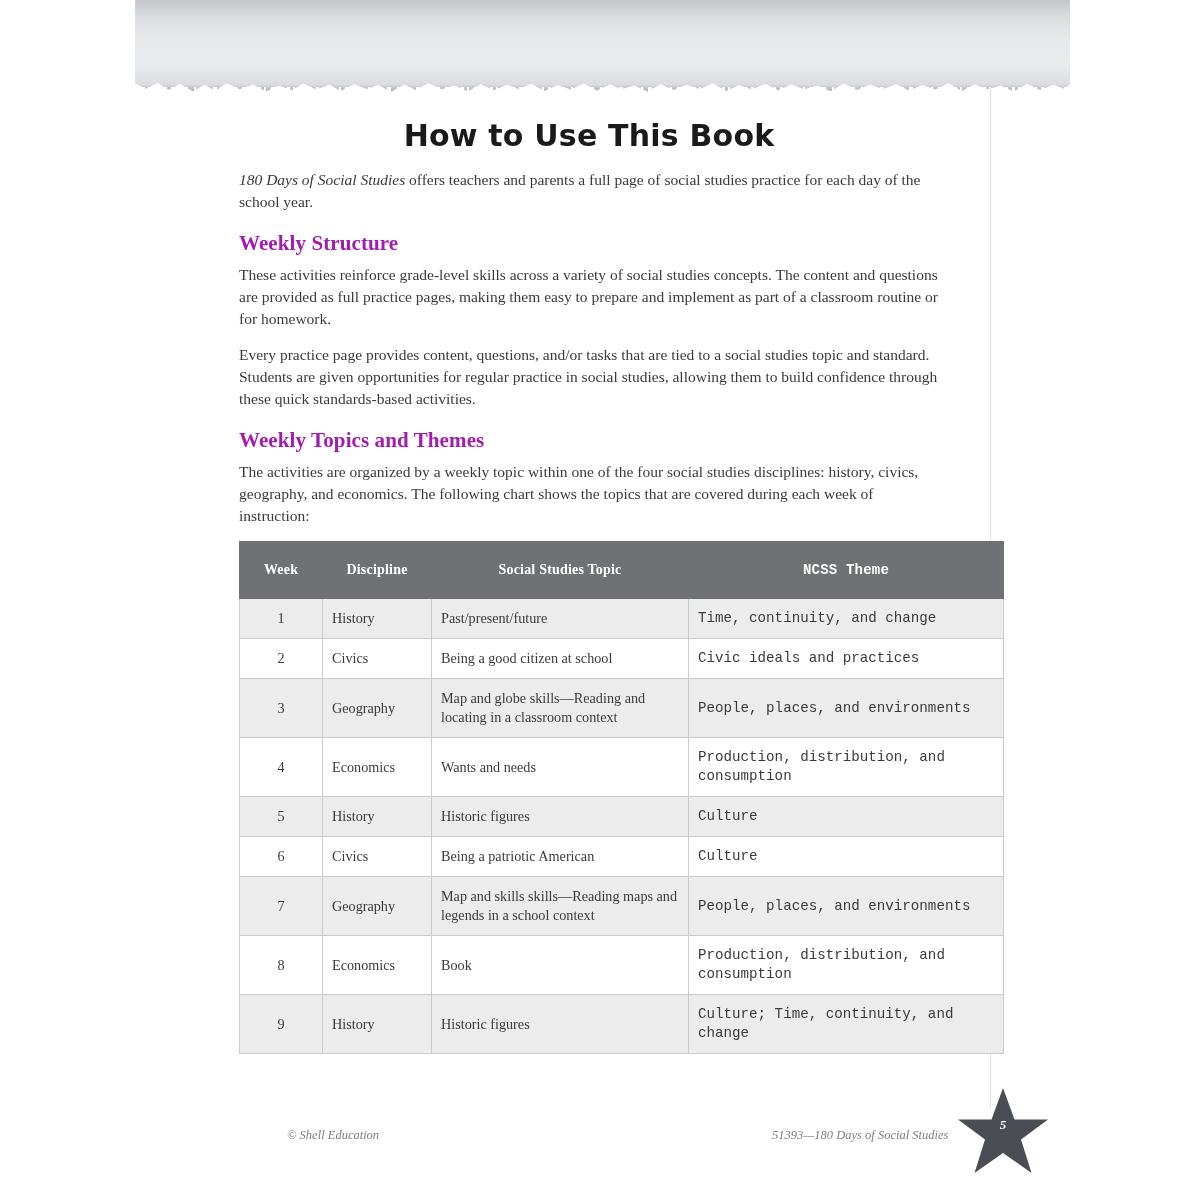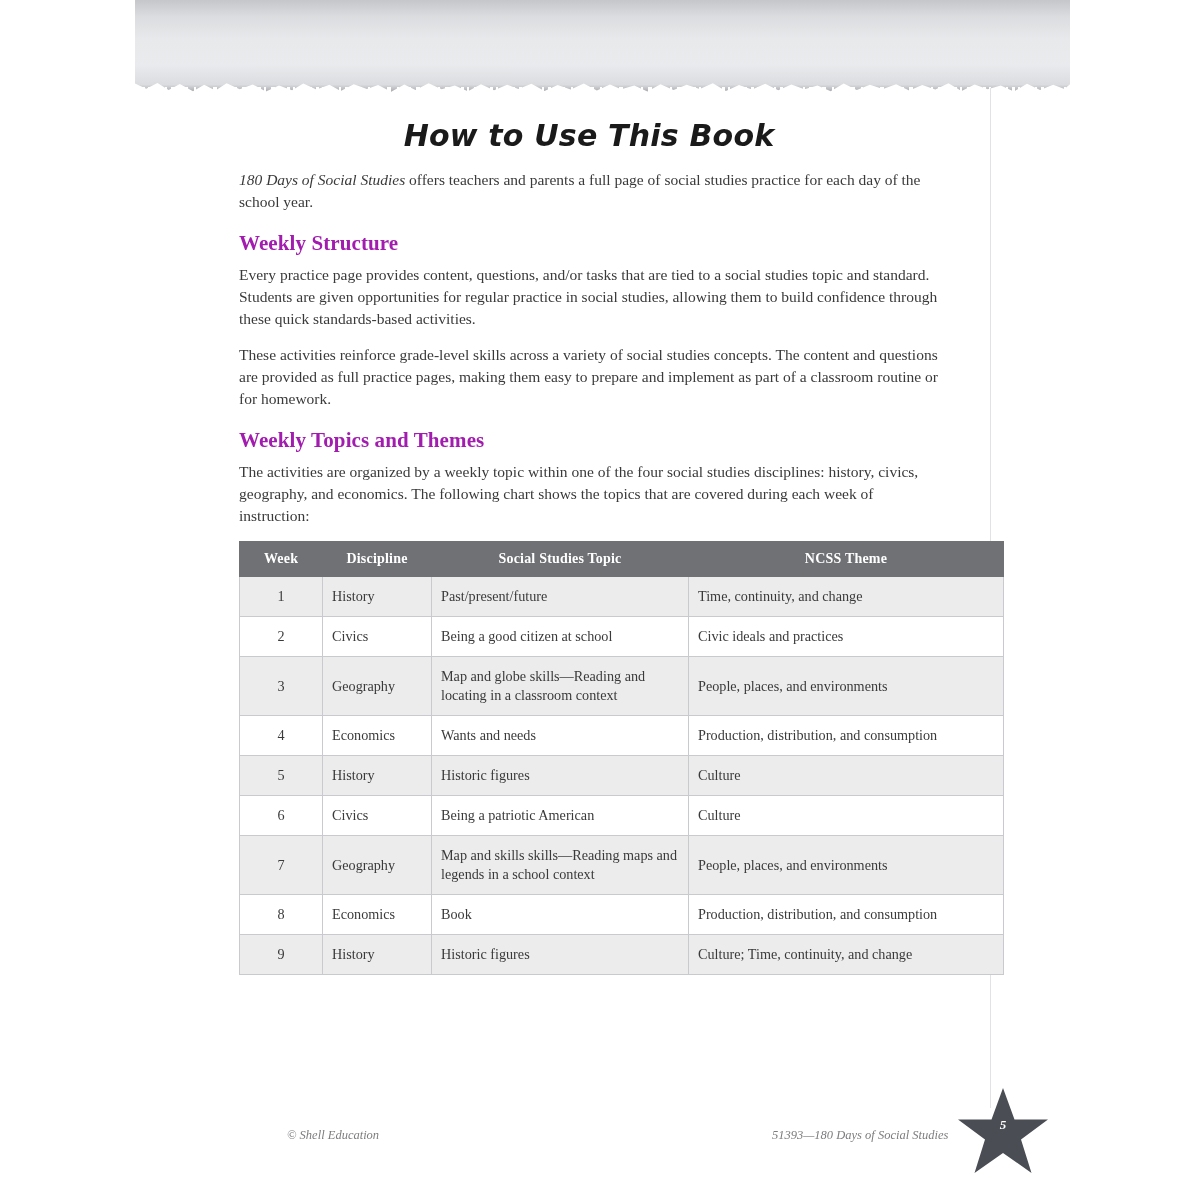--- a/index.html
+++ b/index.html
@@ -93,21 +93,20 @@
     width: 700px;
   }
   .page-title {
     font-family: "DejaVu Sans", "Liberation Sans", sans-serif;
     font-weight: 700;
     font-size: 30px;
     letter-spacing: 0.2px;
     text-align: center;
     color: #1a1a1a;
     margin: 0 0 16px 0;
-    font-style: italic;
   }
   .para {
     font-size: 15.5px;
     line-height: 1.42;
     color: #3a3a3a;
     margin: 0 0 14px 0;
     text-align: left;
   }
   .para em {
     font-style: italic;
@@ -129,41 +128,41 @@
     margin-top: 12px;
     table-layout: fixed;
     font-size: 14.2px;
     color: #3a3a3a;
   }
   .topics-table th {
     background: #6f7175;
     color: #ffffff;
     font-weight: 700;
     font-size: 14px;
-    padding: 9px 8px;
+    padding: 20px 8px;
     text-align: center;
     border: 1px solid #6f7175;
     letter-spacing: 0.2px;
   }
   .topics-table td {
     border: 1px solid #c9cacd;
     padding: 10px 9px;
     vertical-align: middle;
     line-height: 1.34;
   }
   .topics-table tbody tr.shade td {
     background: #ececed;
   }
   .topics-table tbody tr.plain td {
     background: #ffffff;
   }
   .col-week   { width: 66px;  text-align: center; }
   .col-disc   { width: 92px;  }
   .col-topic  { width: 240px; }
-  .col-theme  { width: 298px; }
+  .col-theme  { width: 298px; font-family: Liberation Mono, monospace; }
 
   
   .footer {
     position: absolute;
     left: 239px;
     top: 1128px;
     width: 700px;
     height: 22px;
   }
   .footer-left, .footer-right {
@@ -211,23 +210,23 @@
   <div class="content">
 
     <h1 class="page-title">How to Use This Book</h1>
 
     <p class="para">
       <em>180 Days of Social Studies</em><span> offers teachers and parents a full page of social studies practice for each day of the school year.</span>
     </p>
 
     <h2 class="subhead">Weekly Structure</h2>
 
+    <p class="para">These activities reinforce grade-level skills across a variety of social studies concepts.  The content and questions are provided as full practice pages, making them easy to prepare and implement as part of a classroom routine or for homework.</p>
+
     <p class="para">Every practice page provides content, questions, and/or tasks that are tied to a social studies topic and standard.  Students are given opportunities for regular practice in social studies, allowing them to build confidence through these quick standards-based activities.</p>
-
-    <p class="para">These activities reinforce grade-level skills across a variety of social studies concepts.  The content and questions are provided as full practice pages, making them easy to prepare and implement as part of a classroom routine or for homework.</p>
 
     <h2 class="subhead">Weekly Topics and Themes</h2>
 
     <p class="para">The activities are organized by a weekly topic within one of the four social studies disciplines: history, civics, geography, and economics.  The following chart shows the topics that are covered during each week of instruction:</p>
 
     <table class="topics-table">
       <thead>
         <tr>
           <th class="col-week">Week</th>
           <th class="col-disc">Discipline</th>

